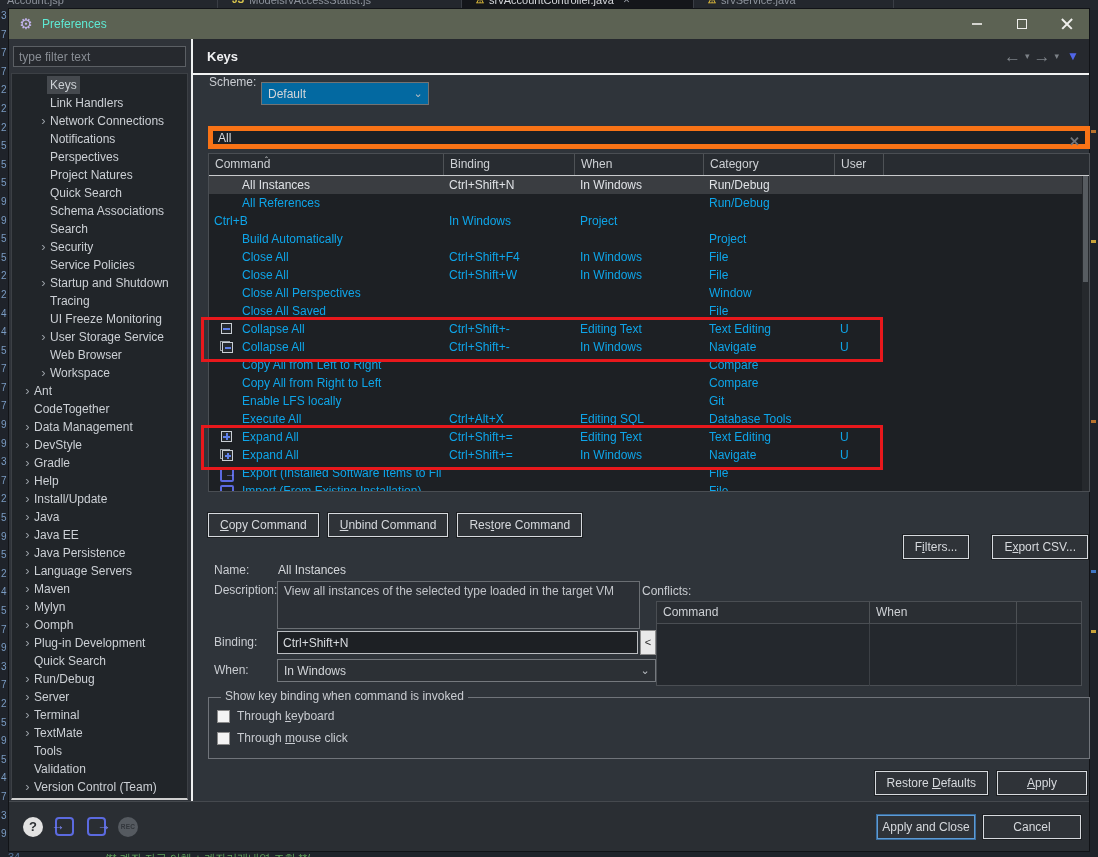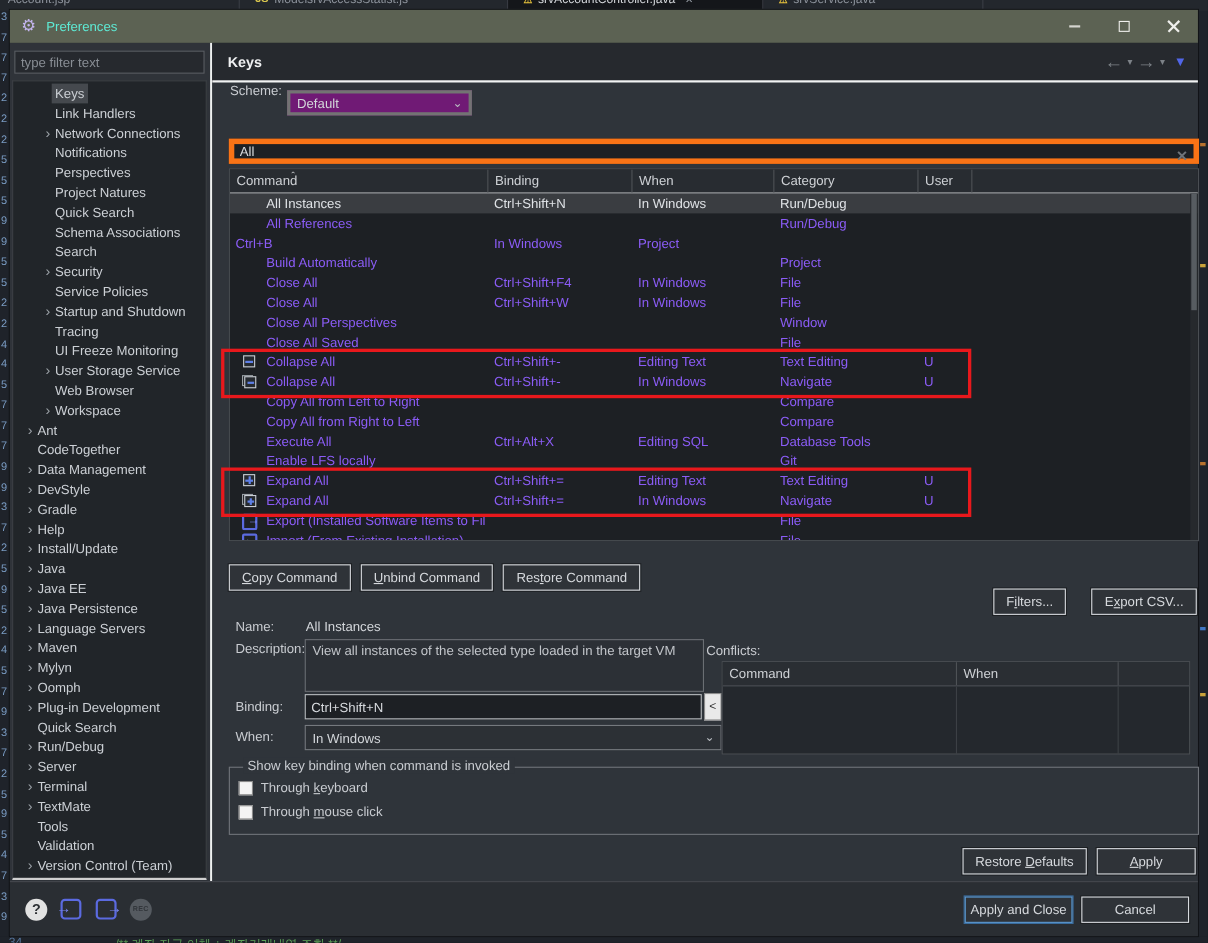--- a/index.html
+++ b/index.html
@@ -68,35 +68,35 @@
   .nav .arr { color:#7d8288; font-size:17px; font-weight:bold; line-height:17px; }
   .nav .caret { color:#7d8288; font-size:9px; }
   .nav .view-menu { color:#5166e8; font-size:12px; margin-left:4px; }
   .head-sep { height:2px; background:#f2f3f3; flex:none; }
 
   .content { flex:1; position:relative; }
 
   .lab { color:#c9ccd1; }
 
   .scheme-row { position:absolute; left:16px; top:0; }
-  .scheme-sel { position:absolute; left:68px; top:7px; width:168px; height:23px; background:#701a75; border:3px solid #737373;
+  .scheme-sel { position:absolute; left:68px; top:7px; width:168px; height:23px; background:#0369a1; border:1px solid #737373;
                 display:flex; align-items:center; padding-left:6px; color:#d2d5d9; }
   .scheme-sel .dd, .when-sel .dd { margin-left:auto; width:20px; text-align:center; color:#b9bdc2; font-size:11px; }
 
   .all-filter { position:absolute; left:15px; top:51px; width:882px; height:23px; background:#1d2024; border:5px solid #f97316; }
   .all-filter input { width:100%; height:100%; background:transparent; border:none; color:#d8dbdf; font-size:12px; padding:0 5px; font-family:inherit; outline:none; }
   .all-clear { position:absolute; right:5px; top:3px; color:#6f747a; font-size:13px; font-weight:bold; }
 
   .cmd-table { position:absolute; left:15px; top:78px; width:882px; height:339px; background:#1d2024; border:1px solid #4a4e53; overflow:hidden; }
   .thead { display:grid; grid-template-columns:235px 131px 129px 131px 49px 1fr; height:22px; background:#282c31; border-bottom:1px solid #c9cbcd; }
   .thead > div { border-right:1px solid #4e5256; line-height:21px; padding-left:6px; color:#ced1d5; position:relative; overflow:hidden; }
   .thead > div:last-child { border-right:none; }
   .sort { position:absolute; left:56px; top:-4px; font-size:9px; color:#bfc2c6; }
   .tbody { position:relative; }
-  .trow { display:grid; grid-template-columns:235px 131px 129px 131px 49px 1fr; height:18px; line-height:18px; color:#8b5cf6; }
+  .trow { display:grid; grid-template-columns:235px 131px 129px 131px 49px 1fr; height:18px; line-height:18px; color:#0ea5e9; }
   .trow.selected { background:#3a3d41; color:#dfe2e6; }
   .trow > div { overflow:hidden; white-space:nowrap; padding-left:5px; }
   .c-cmd { position:relative; padding-left:33px !important; }
   .ic { display:none; position:absolute; left:11px; top:2px; width:13px; height:13px; }
   .ic.collapse-icon, .ic.expand-icon, .ic.collapse-multi-icon, .ic.expand-multi-icon, .ic.export-icon, .ic.import-icon { display:block; }
   .collapse-icon::after { content:""; position:absolute; inset:1px; border:1px solid #c9ced4;
       background:linear-gradient(#5f80e8,#5f80e8) center/7px 2px no-repeat #262a2f; }
   .expand-icon::after { content:""; position:absolute; inset:1px; border:1px solid #c9ced4;
       background:linear-gradient(#5f80e8,#5f80e8) center/7px 2px no-repeat, linear-gradient(#5f80e8,#5f80e8) center/2px 7px no-repeat; background-color:#262a2f; }
   .collapse-multi-icon::before, .expand-multi-icon::before { content:""; position:absolute; left:0; top:1px; width:8px; height:8px; border:1px solid #9aa0a6; }
@@ -621,33 +621,33 @@
               <div class="trow">
                 <div class="c-cmd"><span>Copy All from Right to Left</span></div>
                 <div></div>
                 <div></div>
                 <div>Compare</div>
                 <div></div>
                 <div></div>
               </div>
 
               <div class="trow">
+                <div class="c-cmd"><span>Enable LFS locally</span></div>
+                <div></div>
+                <div></div>
+                <div>Git</div>
+                <div></div>
+                <div></div>
+              </div>
+
+              <div class="trow">
                 <div class="c-cmd"><span>Execute All</span></div>
                 <div>Ctrl+Alt+X</div>
                 <div>Editing SQL</div>
                 <div>Database Tools</div>
-                <div></div>
-                <div></div>
-              </div>
-
-              <div class="trow">
-                <div class="c-cmd"><span>Enable LFS locally</span></div>
-                <div></div>
-                <div></div>
-                <div>Git</div>
                 <div></div>
                 <div></div>
               </div>
 
               <div class="trow">
                 <div class="c-cmd"><span class="ic expand-icon"></span><span>Expand All</span></div>
                 <div>Ctrl+Shift+=</div>
                 <div>Editing Text</div>
                 <div>Text Editing</div>
                 <div>U</div>

